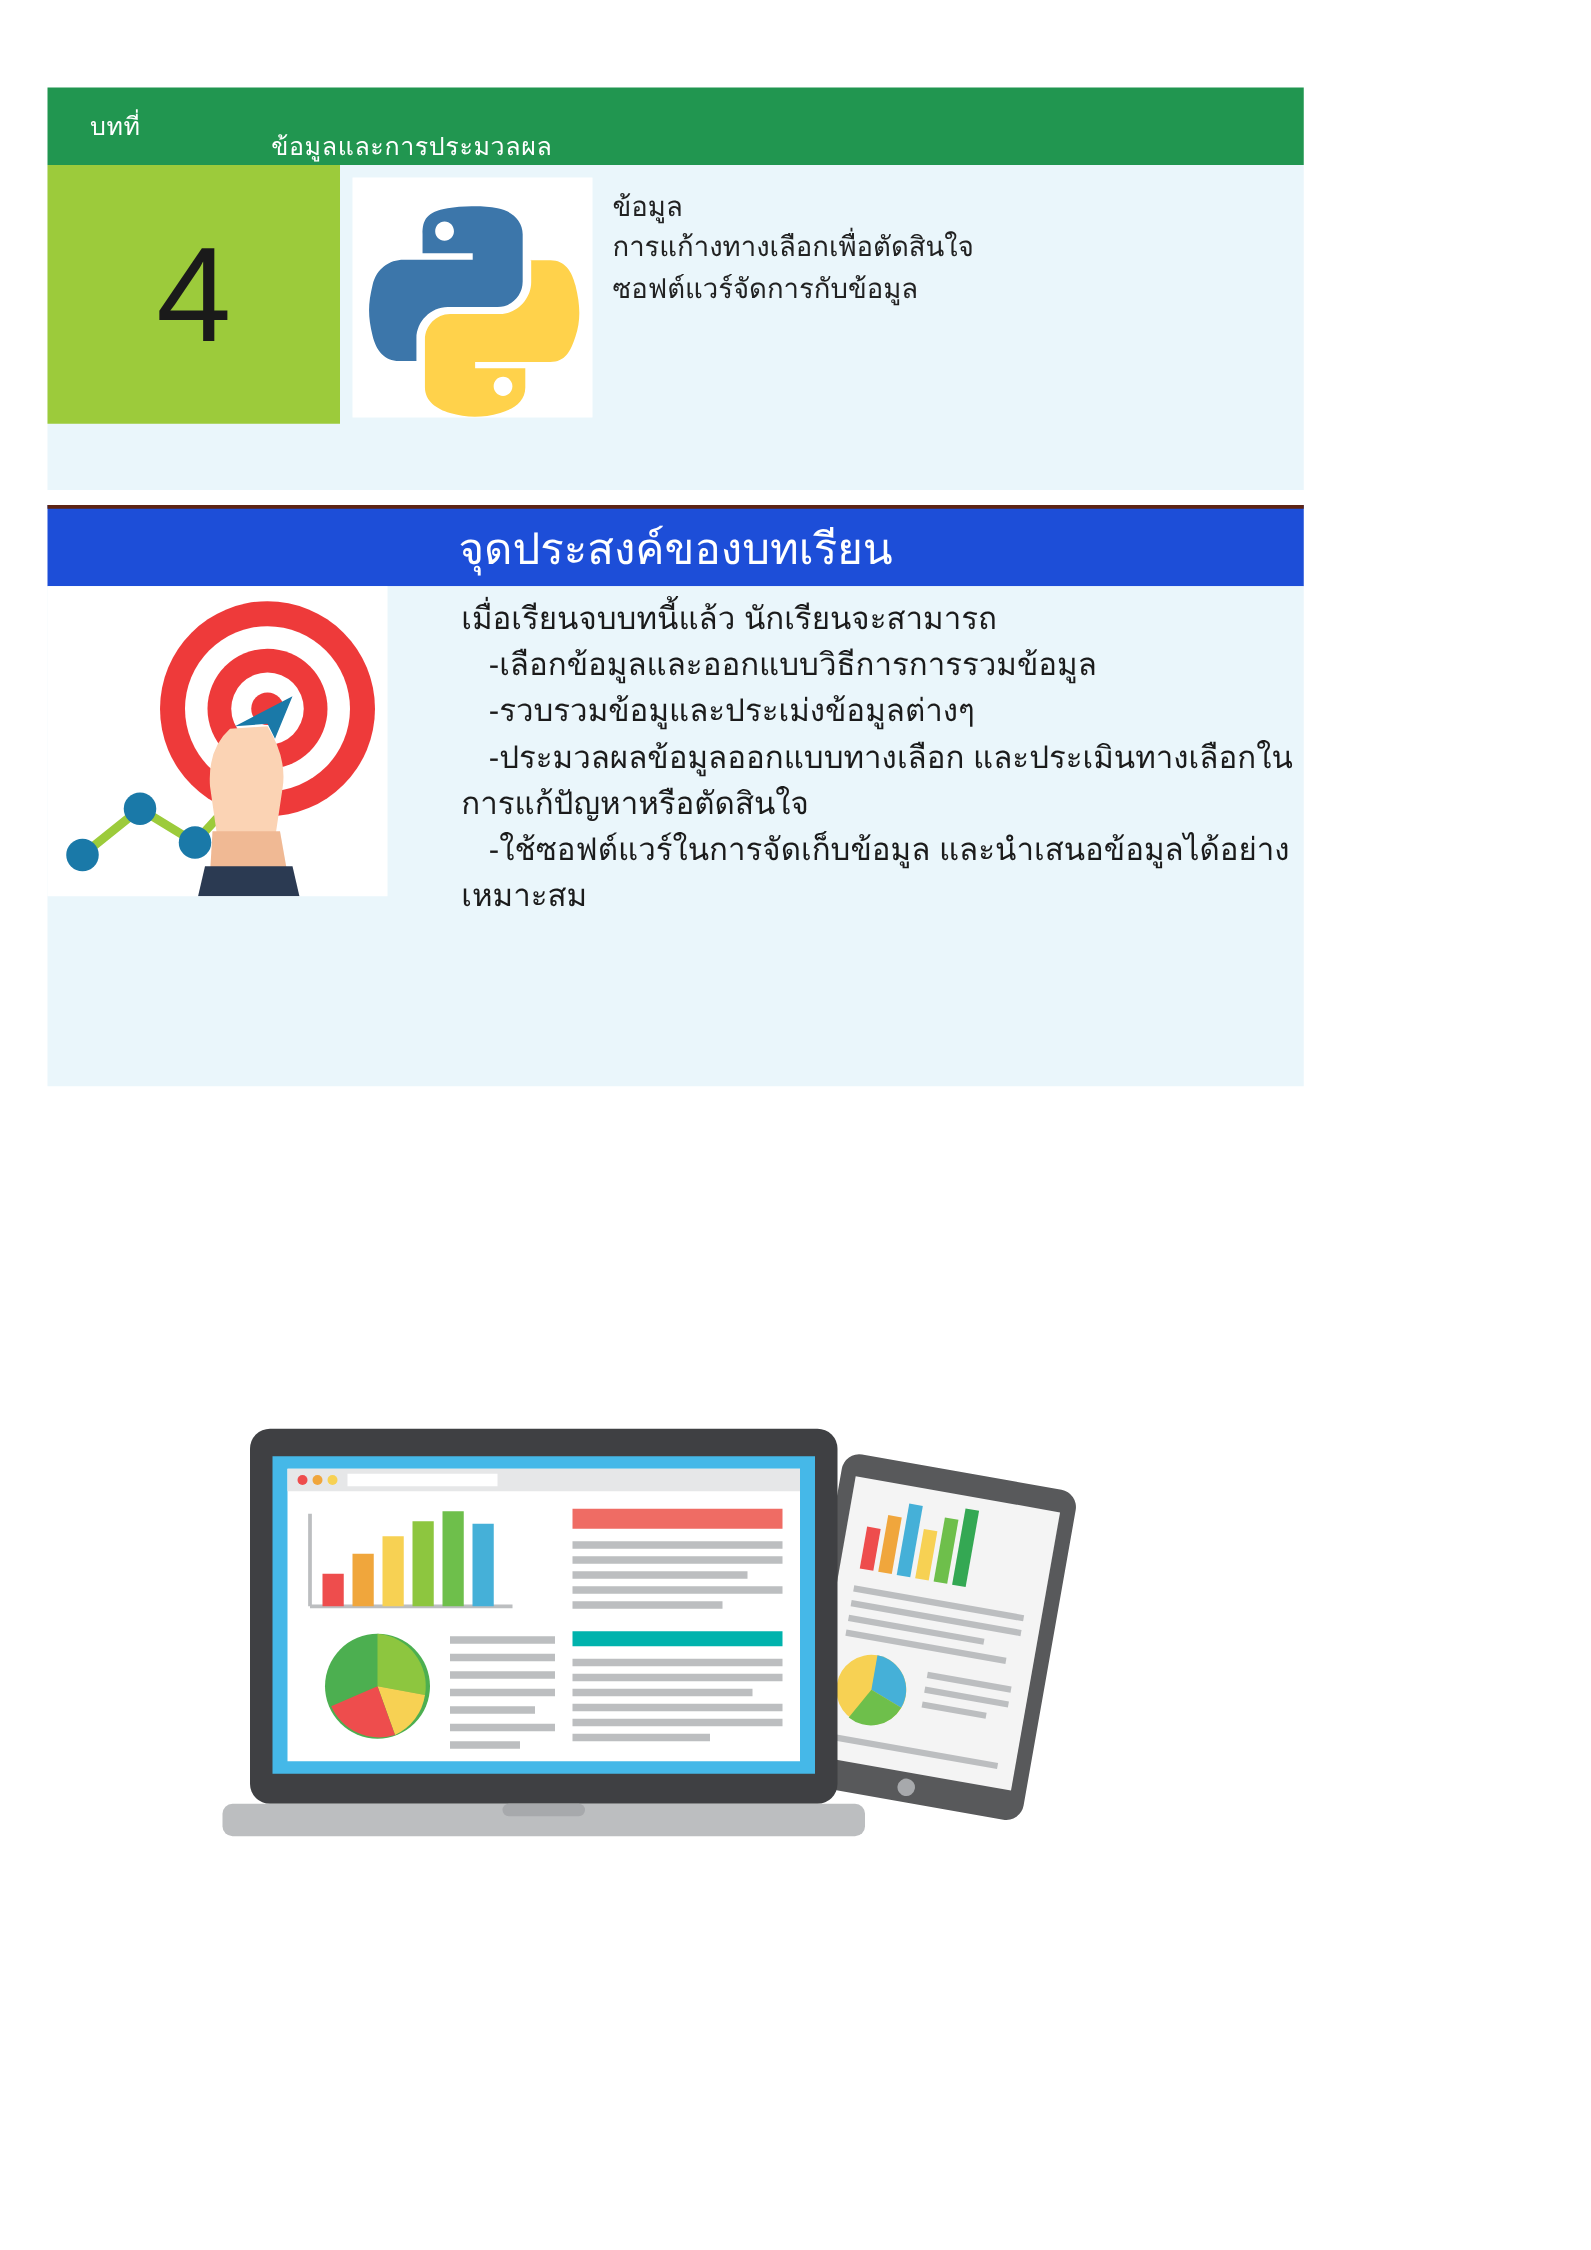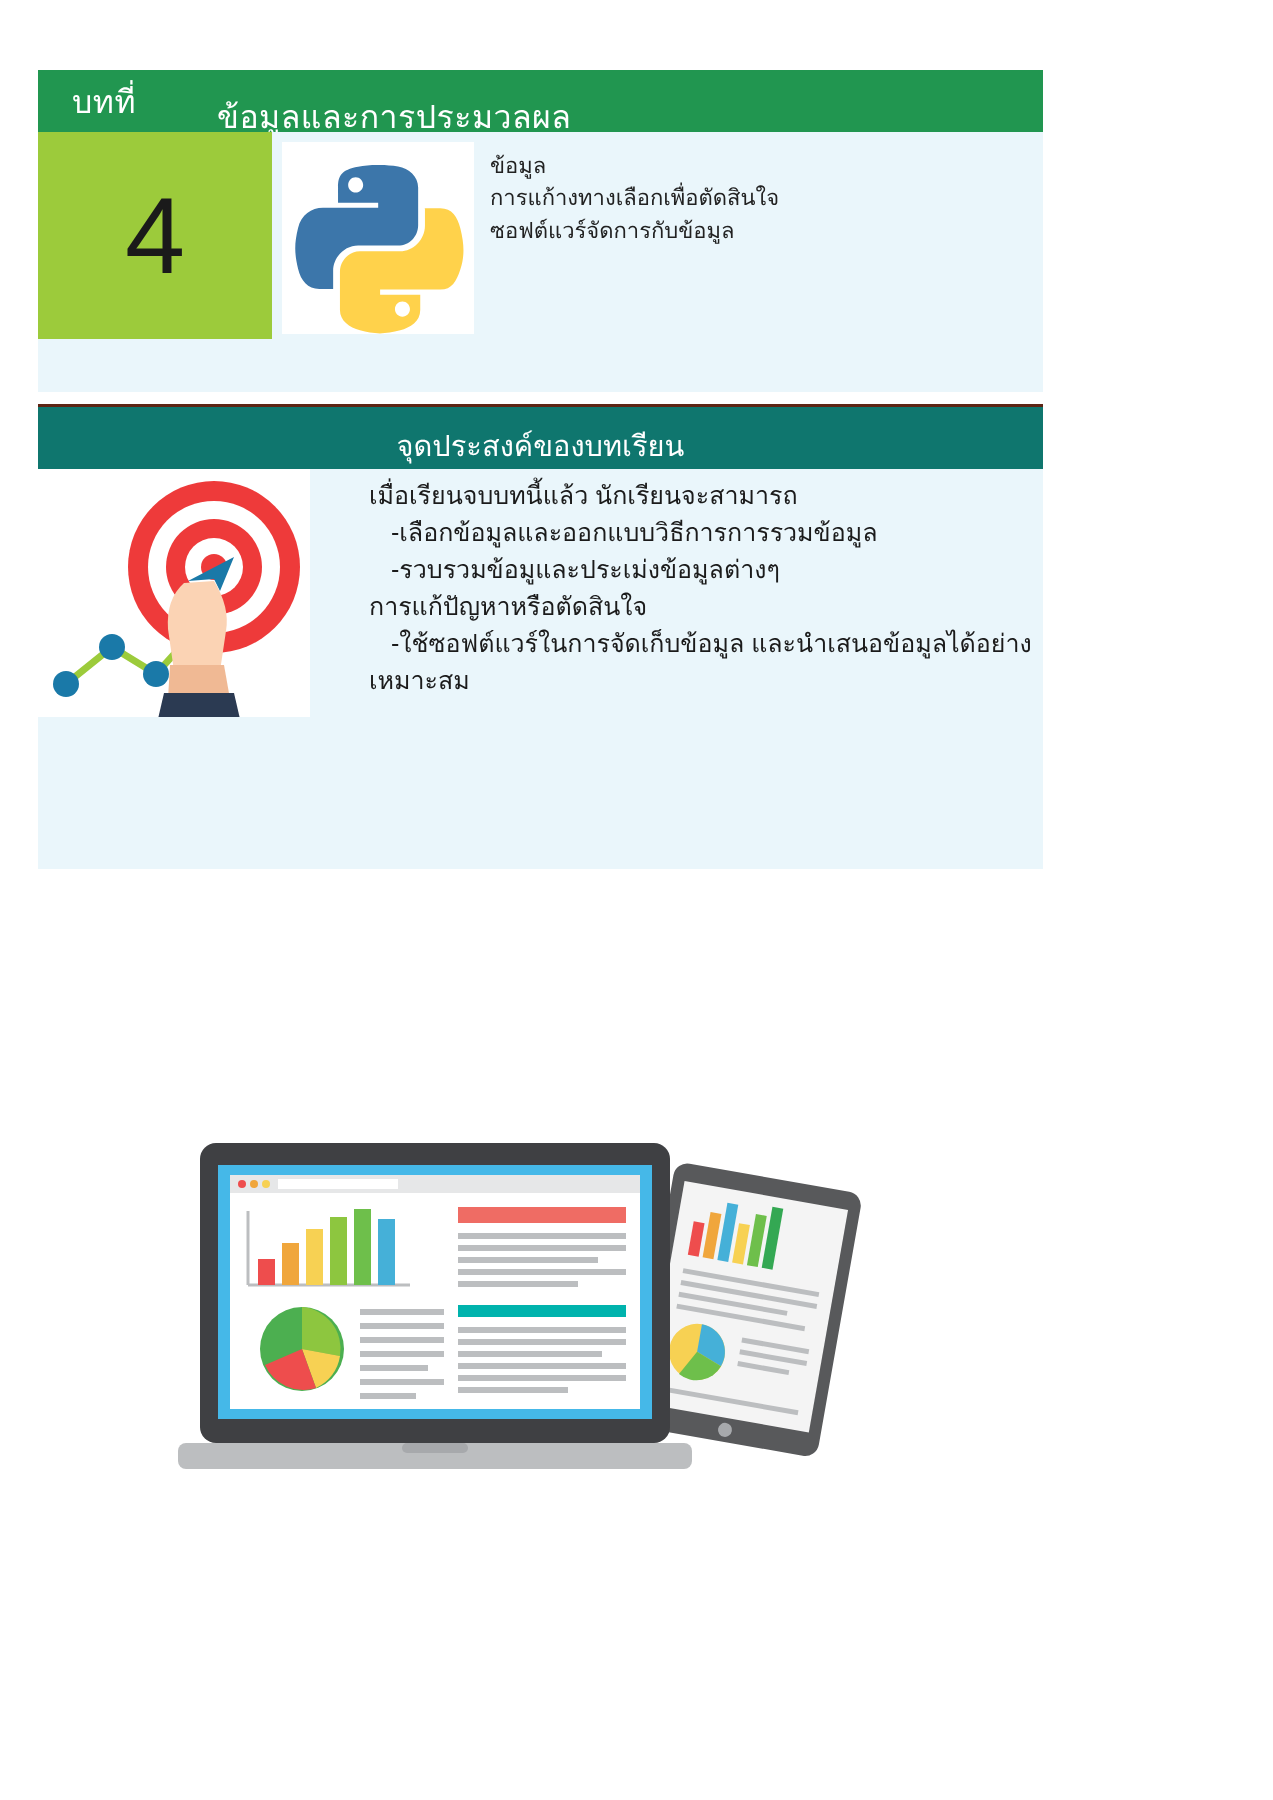--- a/index.html
+++ b/index.html
@@ -21,21 +21,21 @@
     left: 38px;
     top: 70px;
     width: 1005px;
   }
   .chapter-bar {
     background: #219650;
     height: 62px;
     display: flex;
     align-items: center;
     color: #ffffff;
-    font-size: 32px;
+    font-size: 20px;
     letter-spacing: 0.5px;
   }
   .chapter-bar .lbl-chapter {
     margin-left: 34px;
     width: 145px;
   }
   .chapter-bar .lbl-title {
     margin-left: 0px;
     margin-top: 31px;
   }
@@ -83,27 +83,27 @@
   .topic-list div { white-space: nowrap; }
 
   
   .obj-card {
     position: absolute;
     left: 38px;
     top: 404px;
     width: 1005px;
   }
   .obj-bar {
-    background: #0f766e;
+    background: #1d4ed8;
     height: 62px;
     display: flex;
-    align-items: flex-end;
+    align-items: center;
     justify-content: center;
     color: #ffffff;
-    font-size: 29px;
+    font-size: 35px;
     border-top: 3px solid #5d2414;
   }
   .obj-body {
     background: #eaf6fb;
     height: 400px;
     position: relative;
   }
   .target-image-box {
     position: absolute;
     left: 0px;
@@ -192,20 +192,21 @@
         <path d="M176 112 q16 26 12 50 l-6 40 -46 0 -6 -42 q-2 -30 16 -46 z" fill="#fbd3b4"></path>
         <path d="M132 196 l54 0 6 34 -62 0 z" fill="#f0b994"></path>
         <path d="M126 224 l70 0 6 26 -82 0 z" fill="#2b3a52"></path>
       </svg>
     </div>
 
     <div class="obj-text">
       <div>เมื่อเรียนจบบทนี้แล้ว นักเรียนจะสามารถ</div>
       <div class="indent">-เลือกข้อมูลและออกแบบวิธีการการรวมข้อมูล</div>
       <div class="indent">-รวบรวมข้อมูและประเม่งข้อมูลต่างๆ</div>
+      <div class="indent">-ประมวลผลข้อมูลออกแบบทางเลือก และประเมินทางเลือกใน</div>
       <div>การแก้ปัญหาหรือตัดสินใจ</div>
       <div class="indent">-ใช้ซอฟต์แวร์ในการจัดเก็บข้อมูล และนำเสนอข้อมูลได้อย่าง</div>
       <div>เหมาะสม</div>
     </div>
 
   </div>
 </div>
 
 <div class="illus">
   <svg width="720" height="380" viewBox="0 0 720 380" aria-hidden="true">

